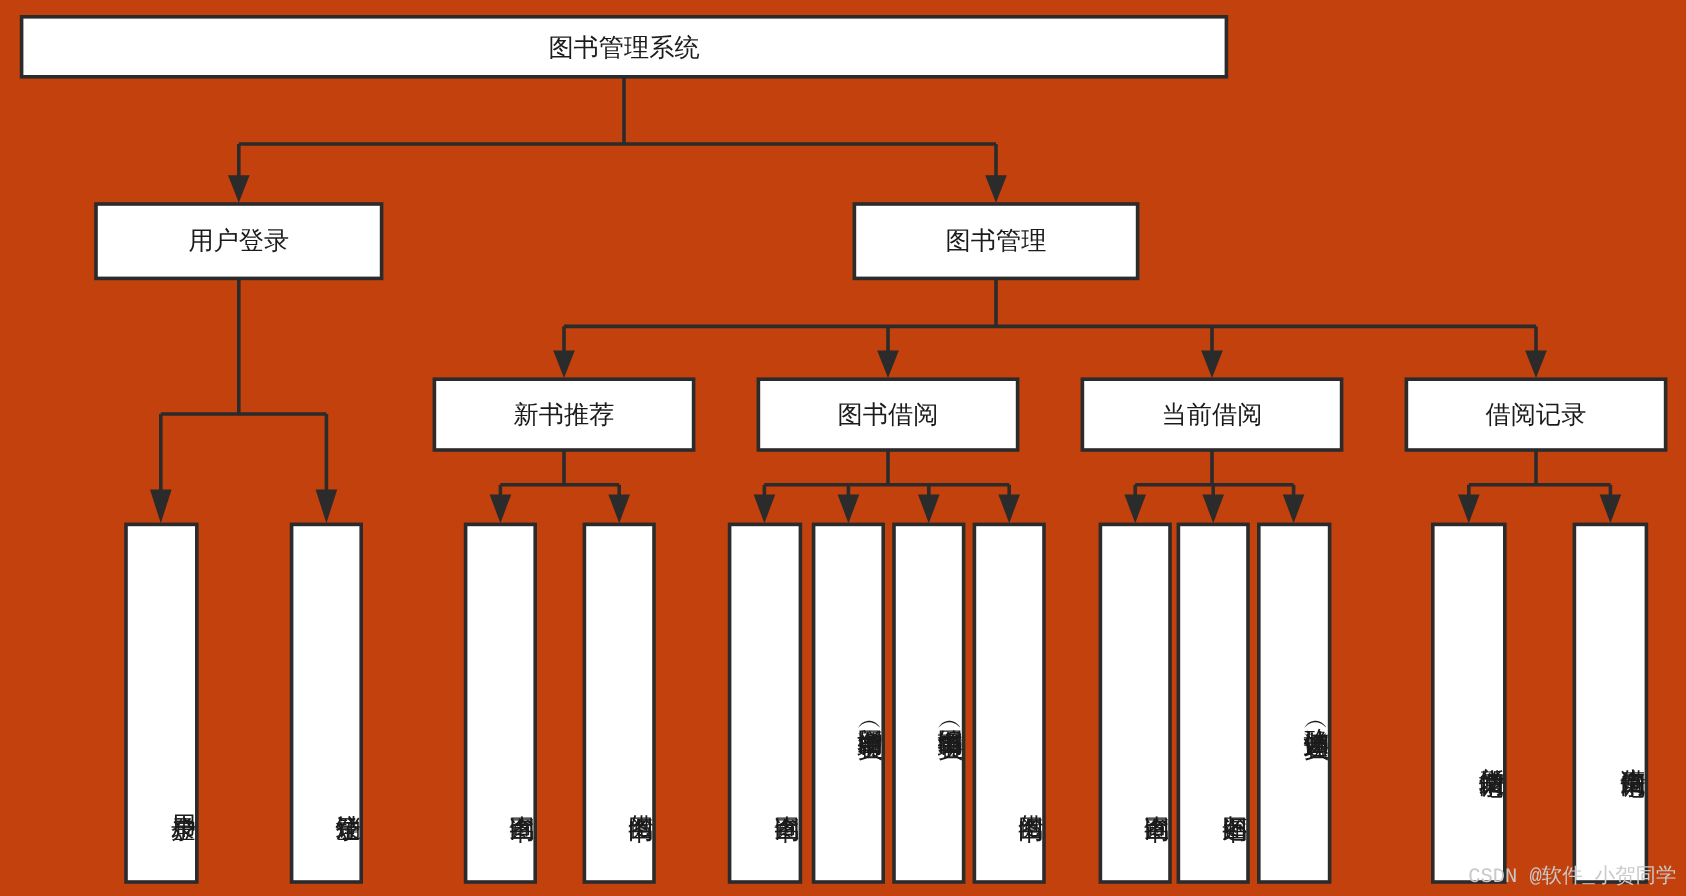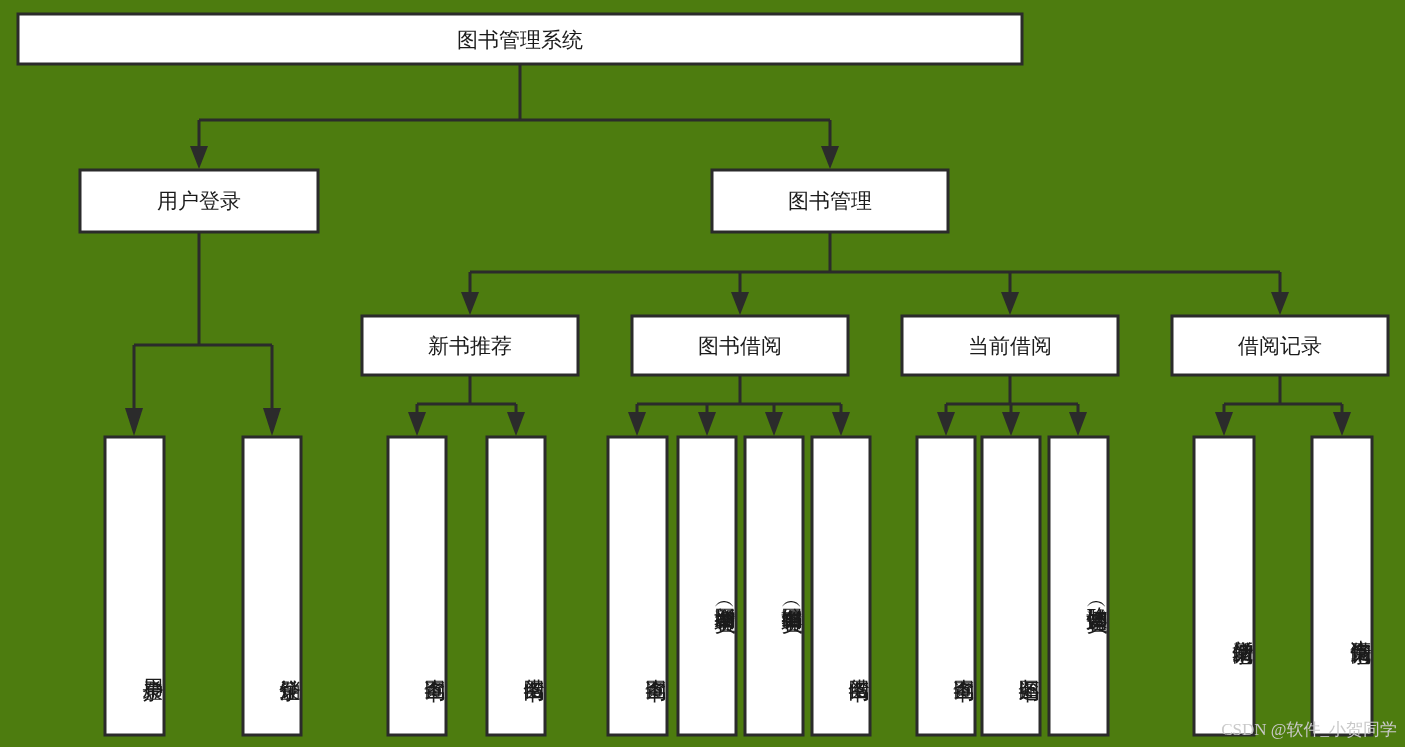--- a/index.html
+++ b/index.html
@@ -10,21 +10,21 @@
   body {
     width: 1405px;
     height: 747px;
     font-family: "DejaVu Sans", "Liberation Sans", sans-serif;
     overflow: hidden;
   }
   #diagram-root {
     position: relative;
     width: 1405px;
     height: 747px;
-    background: #4d7c0f;
+    background: #c2410c;
   }
   svg#tree-svg {
     position: absolute;
     left: 0;
     top: 0;
     width: 1405px;
     height: 747px;
   }
   .node-box {
     fill: #ffffff;
@@ -59,21 +59,21 @@
     white-space: nowrap;
     display: flex;
     align-items: flex-start;
     justify-content: center;
     pointer-events: none;
   }
   .watermark {
     position: absolute;
     right: 8px;
     bottom: 6px;
-    font-family: Liberation Serif, serif;
+    font-family: Liberation Mono, monospace;
     font-size: 17px;
     color: #c9c9c9;
     white-space: nowrap;
   }
 </style>
 </head>
 <body>
 
 <div id="diagram-root">
 

